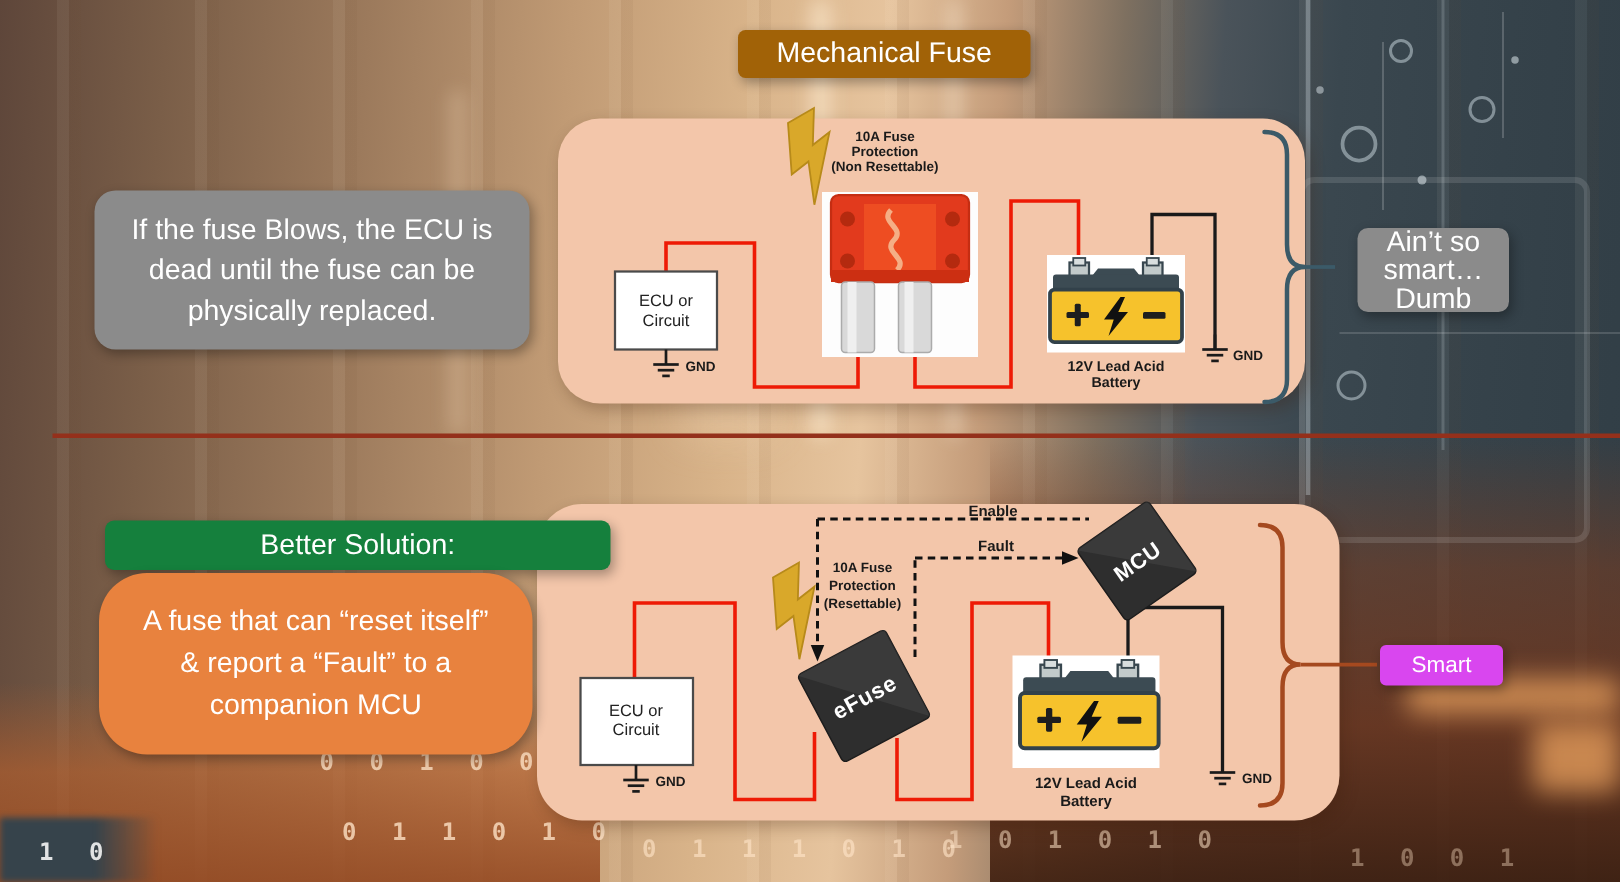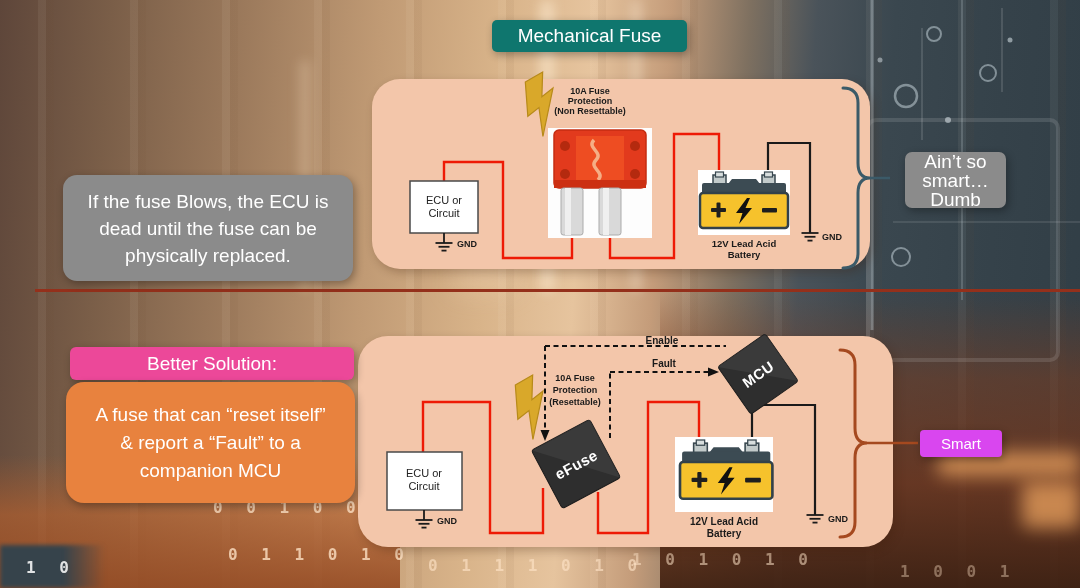--- a/index.html
+++ b/index.html
@@ -27,32 +27,32 @@
   .bin{position:absolute;font-family:"DejaVu Sans Mono",monospace;font-weight:bold;
        color:rgba(255,228,200,.78);letter-spacing:7px;font-size:16px;white-space:nowrap;}
   
   .divider{position:absolute;left:35px;top:289px;width:1045px;height:3px;background:#94301B;}
   .panel{position:absolute;background:#F3C6AA;box-shadow:3px 4px 10px rgba(60,30,10,.28);}
   .panel-top{left:372px;top:79px;width:498px;height:190px;border-radius:28px;}
   .panel-bottom{left:358px;top:336px;width:535px;height:211px;border-radius:30px;}
   .box{position:absolute;display:flex;flex-direction:column;align-items:center;
        justify-content:center;color:#fff;text-align:center;
        box-shadow:2px 3px 8px rgba(0,0,0,.32);}
-  .t-mech{left:492px;top:20px;width:195px;height:32px;background:#0f766e;
+  .t-mech{left:492px;top:20px;width:195px;height:32px;background:#a16207;
           border-radius:5px;font-size:19px;}
   .t-elec{left:488px;top:296px;width:212px;height:31px;background:#AC4A28;
           border-radius:5px;font-size:19px;}
   .c-gray{left:63px;top:127px;width:290px;height:106px;background:#8B8B8B;
-          border-radius:14px;font-size:19px;line-height:27px;padding:0 8px;box-sizing:border-box;margin-top:48px;}
+          border-radius:14px;font-size:19px;line-height:27px;padding:0 8px;box-sizing:border-box;}
   .c-aint{left:905px;top:152px;width:101px;height:56px;background:#8B8B8B;
           border-radius:7px;font-size:19px;line-height:19px;}
-  .c-bshead{left:70px;top:347px;width:284px;height:33px;background:#ec4899;
+  .c-bshead{left:70px;top:347px;width:337px;height:33px;background:#15803d;
           border-radius:6px;font-size:19px;}
   .c-bsbody{left:66px;top:382px;width:289px;height:121px;background:#E8823E;
-          border-radius:18px;font-size:19px;line-height:28px;}
+          border-radius:32px;font-size:19px;line-height:28px;}
   .c-smart{left:920px;top:430px;width:82px;height:27px;background:#d946ef;
           border-radius:4px;font-size:15px;}
   svg{position:absolute;left:0;top:0;overflow:visible;}
   svg text{font-family:"Liberation Sans",sans-serif;fill:#1A1A1A;}
   .lbl-s{font-size:9px;font-weight:bold;}
   .lbl-ecu{font-size:11px;fill:#222;}
   .lbl-gnd{font-size:9px;font-weight:600;}
   .lbl-batt{font-size:9.5px;font-weight:bold;}
   .lbl-sig{font-size:10px;font-weight:bold;}
   .lbl-chip{fill:#fff;font-weight:bold;font-size:15px;letter-spacing:.5px;}

